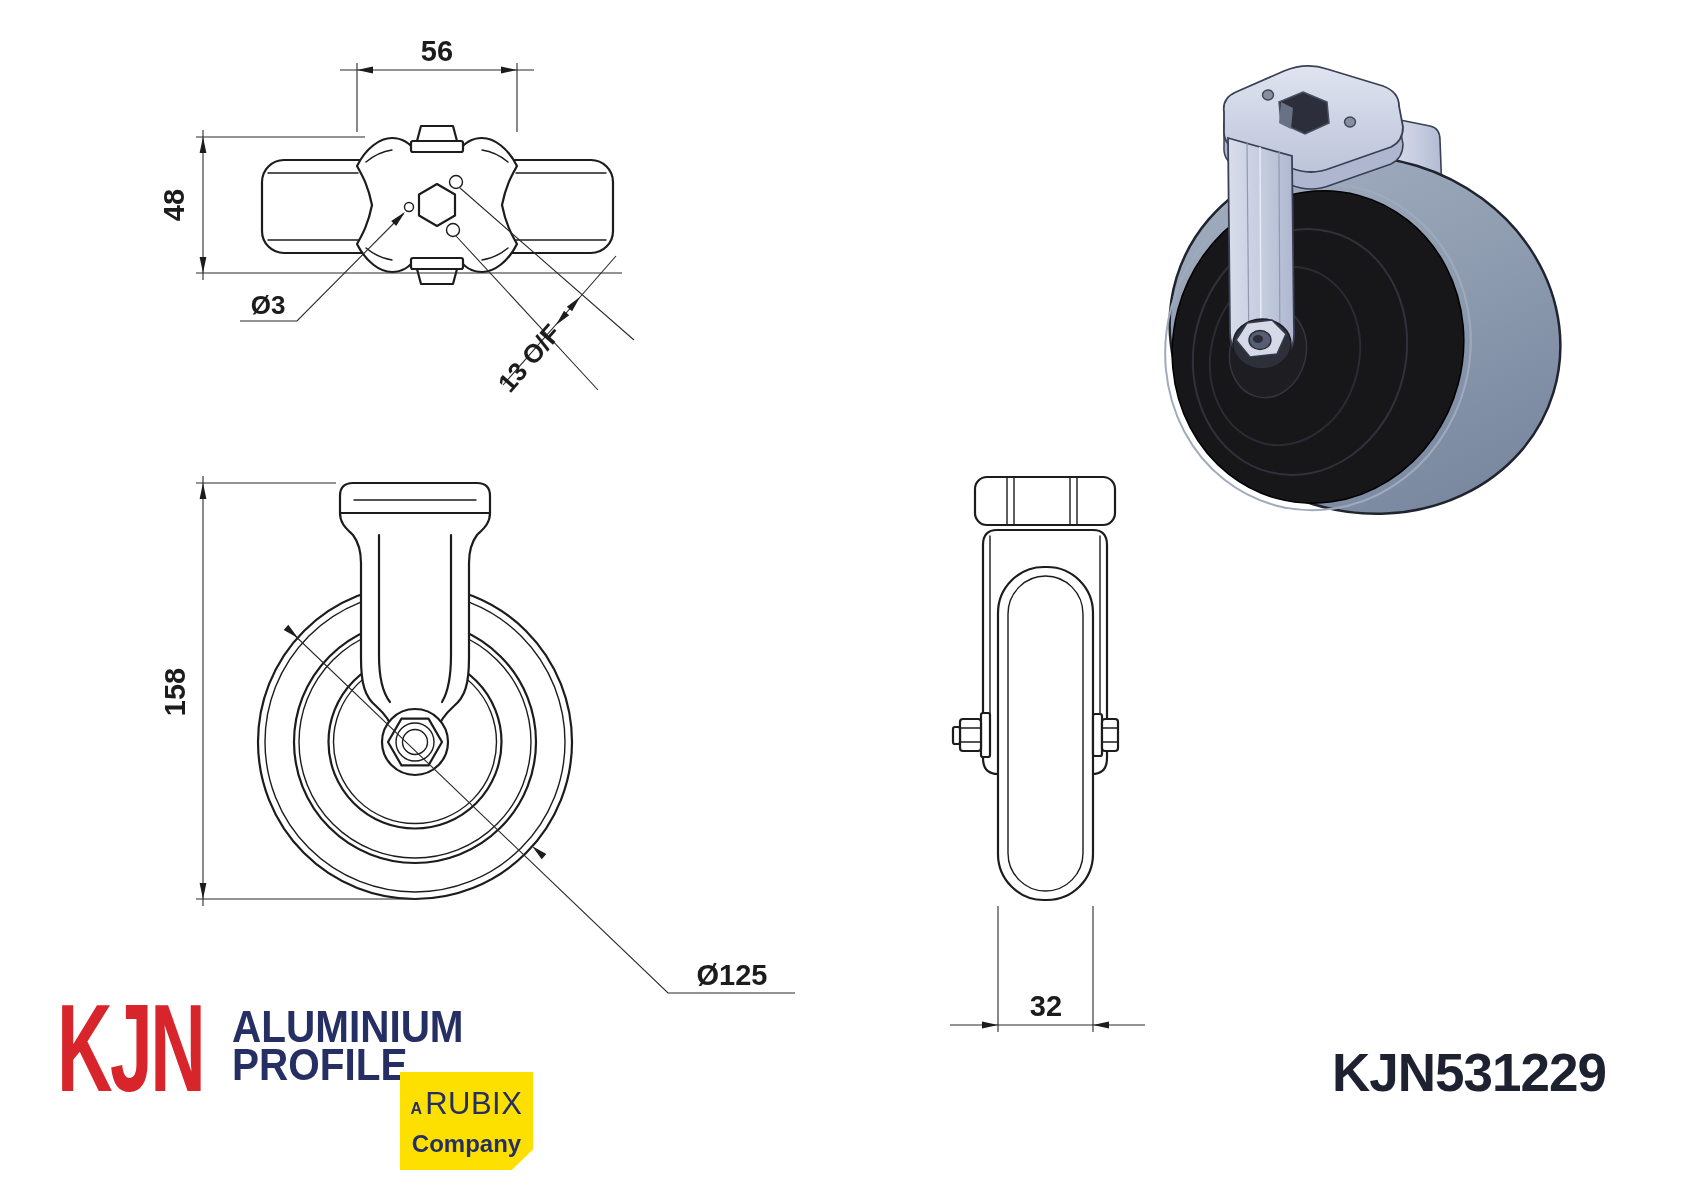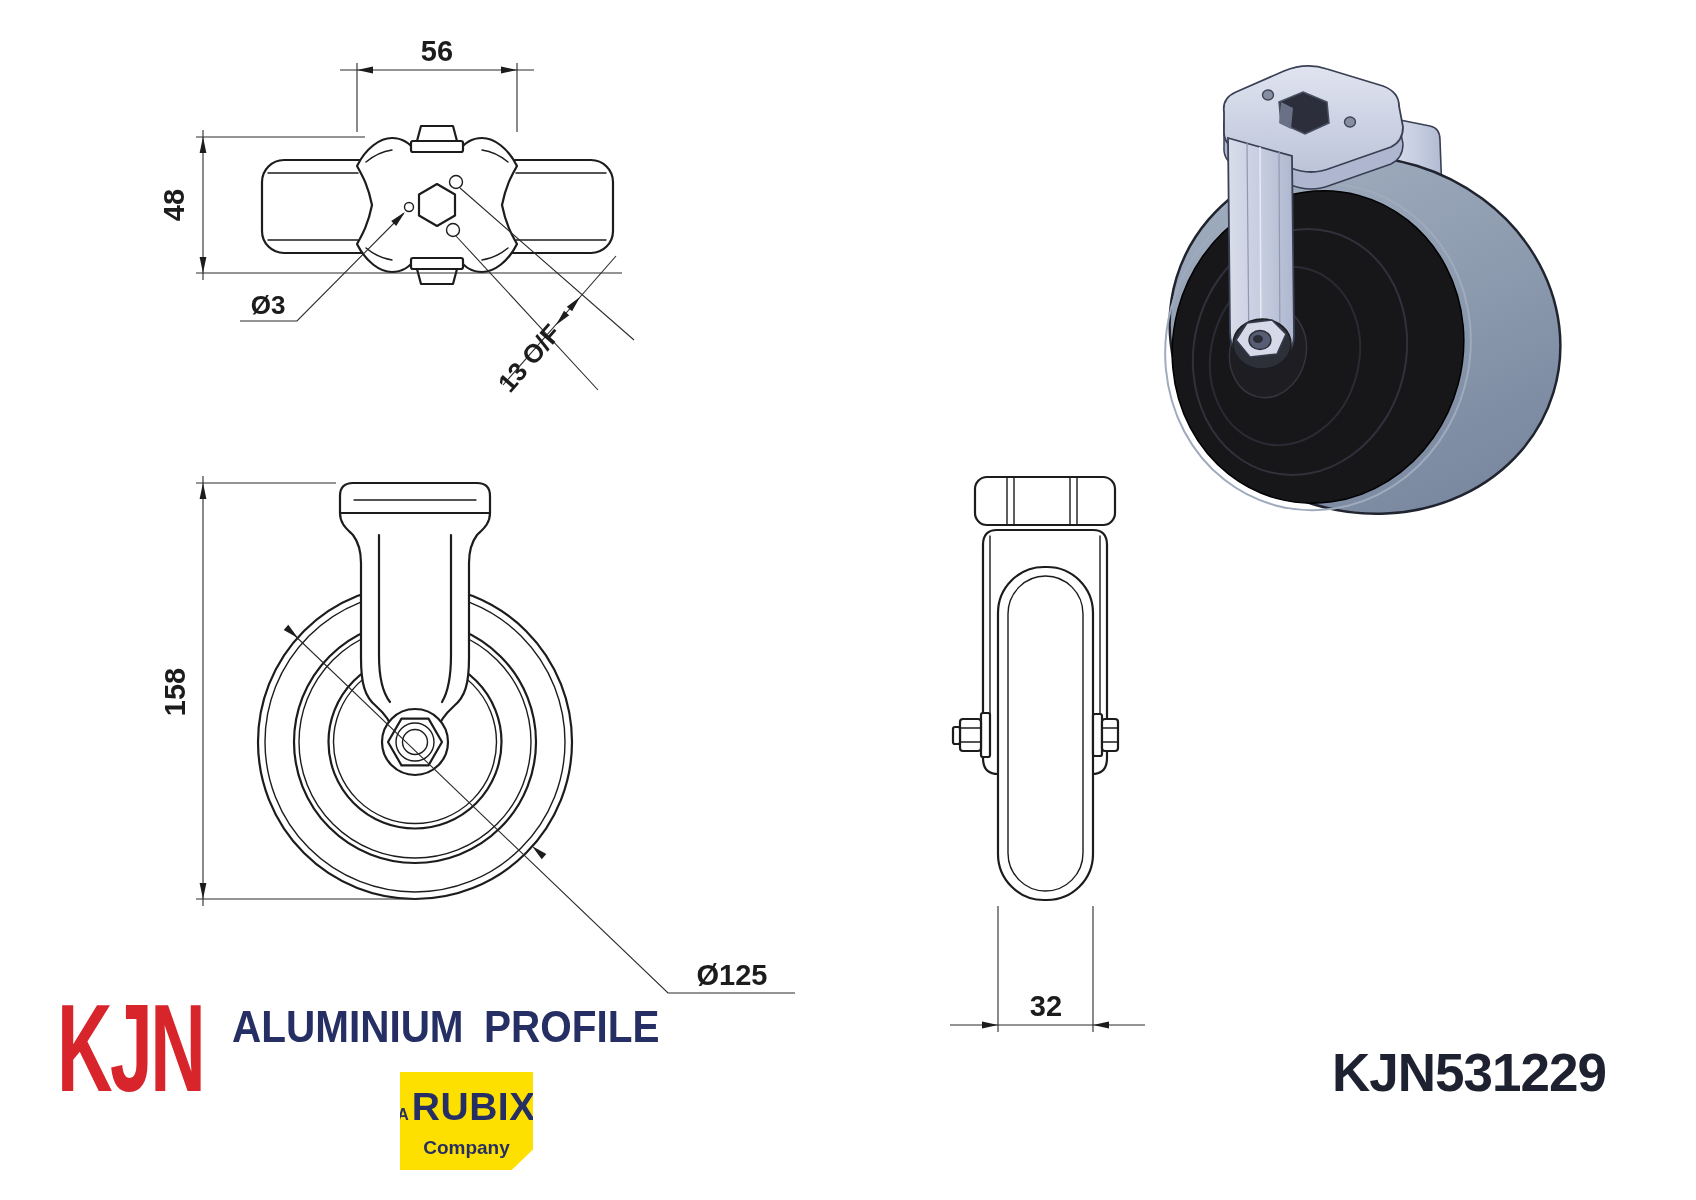--- a/index.html
+++ b/index.html
@@ -16,37 +16,37 @@
   .white{fill:#ffffff;}
   .dimline{fill:none;stroke:#2b2b2b;stroke-width:1.1;}
   .arrow{fill:#1c1c1c;stroke:none;}
 
   .logo{position:absolute;left:48px;top:1000px;display:flex;align-items:flex-start;margin-left:9px;}
   .logo-kjn{
     display:inline-block;color:var(--brand-red,#d8252c);
     font-size:124px;font-weight:800;line-height:0.78;letter-spacing:-4px;
     transform:scaleX(0.62);transform-origin:left top;
   }
-  .logo-col{position:absolute;left:175px;top:8px;display:flex;}
+  .logo-col{position:absolute;left:175px;top:8px;display:flex;flex-direction:column;}
   .logo-col span{
     display:inline-block;color:var(--brand-navy,#262f63);
     font-size:44px;font-weight:800;line-height:0.86;letter-spacing:0px;
     transform:scaleX(0.92);transform-origin:left top;white-space:nowrap;
   }
   .rubix-badge{
     position:absolute;left:400px;top:1072px;width:133px;height:98px;
     background:var(--badge-yellow,#fee000);
     clip-path:polygon(0 0,100% 0,100% 79%,84% 100%,0 100%);
     display:flex;flex-direction:column;align-items:center;justify-content:center;
     padding-top:2px;box-sizing:border-box;
   }
   .badge-row{display:flex;align-items:baseline;}
   .badge-a{font-size:16px;font-weight:700;color:var(--brand-navy,#1d2945);margin-right:3px;}
-  .badge-rubix{font-size:39px;font-weight:700;color:var(--brand-navy,#1d2945);letter-spacing:0.5px;}
-  .badge-company{font-size:19px;font-weight:600;color:var(--brand-navy,#1d2945);margin-top:8px;}
+  .badge-rubix{font-size:31px;font-weight:400;color:var(--brand-navy,#1d2945);letter-spacing:0.5px;}
+  .badge-company{font-size:24px;font-weight:600;color:var(--brand-navy,#1d2945);margin-top:8px;}
   .part-number{
     position:absolute;left:1288px;top:1042px;
     font-size:53px;font-weight:700;letter-spacing:-1px;color:#1e2130;white-space:nowrap;margin-left:44px;
   }
 </style>
 </head>
 <body>
 
 <div class="canvas">
 

